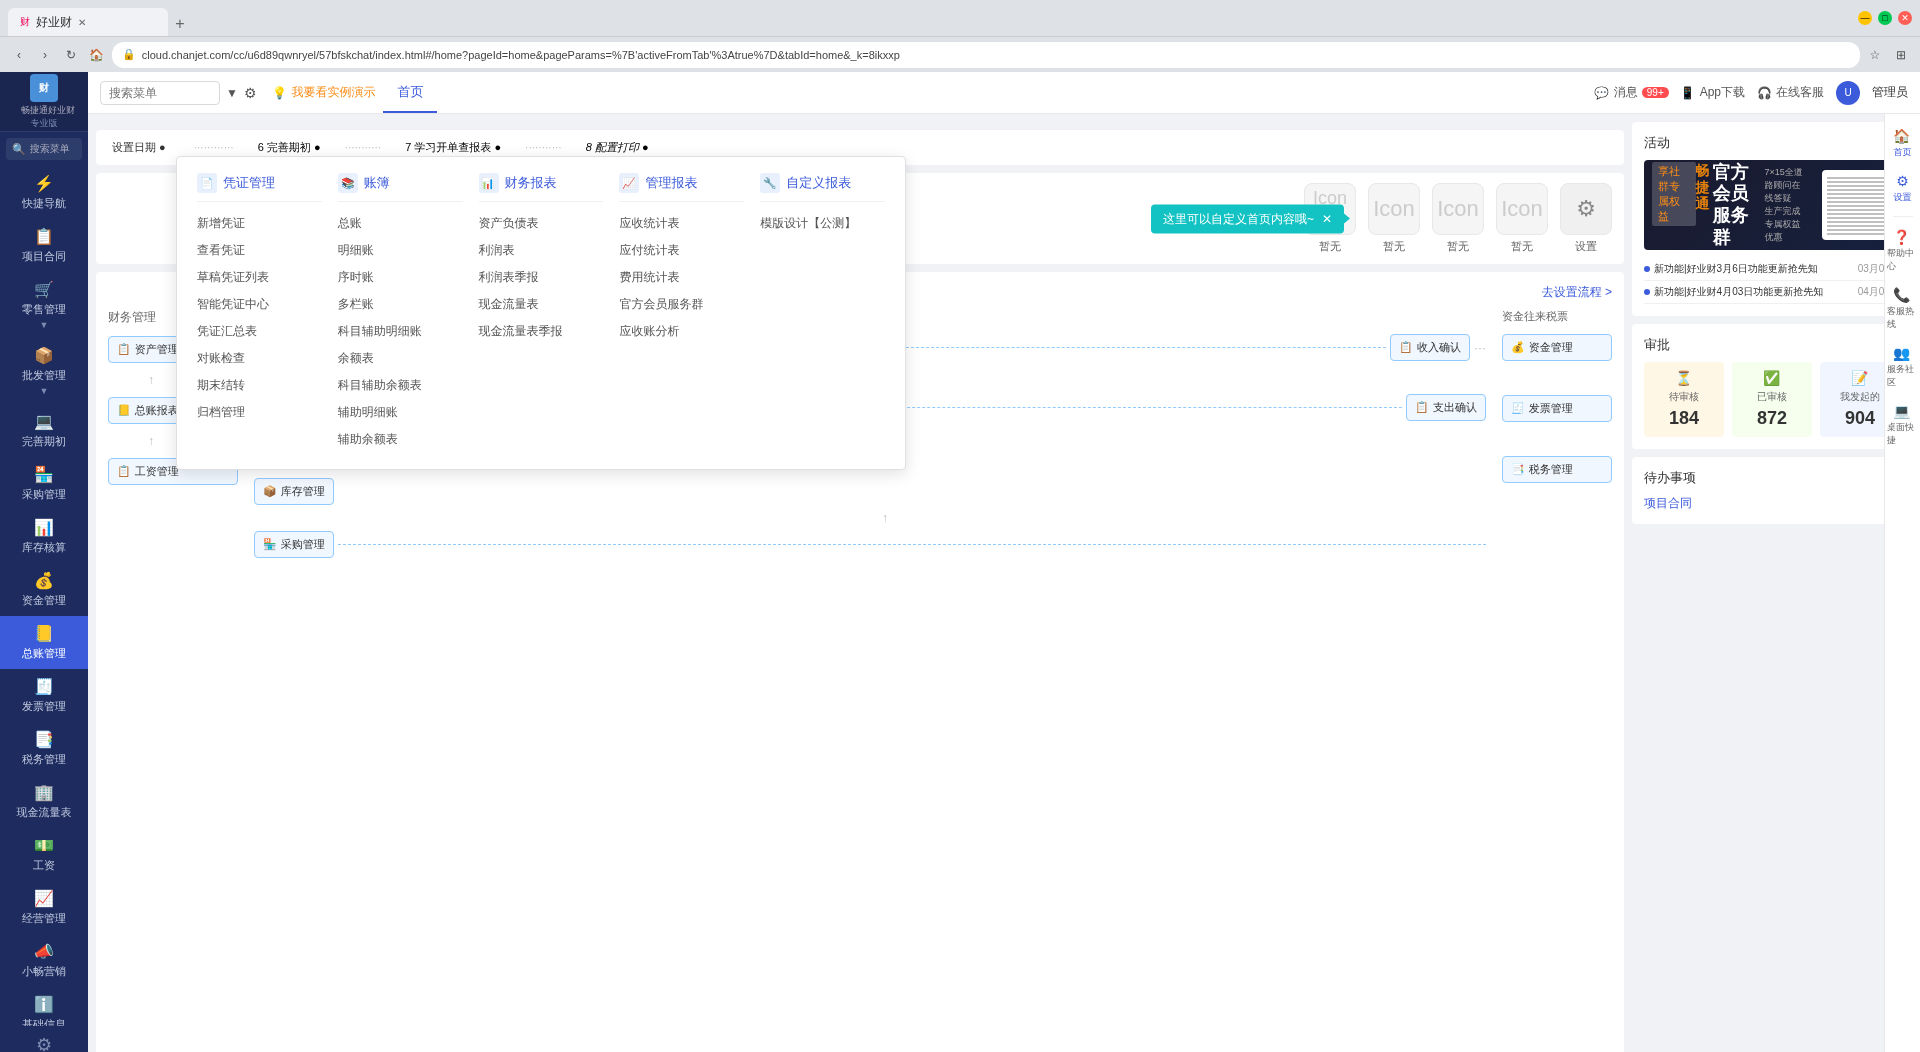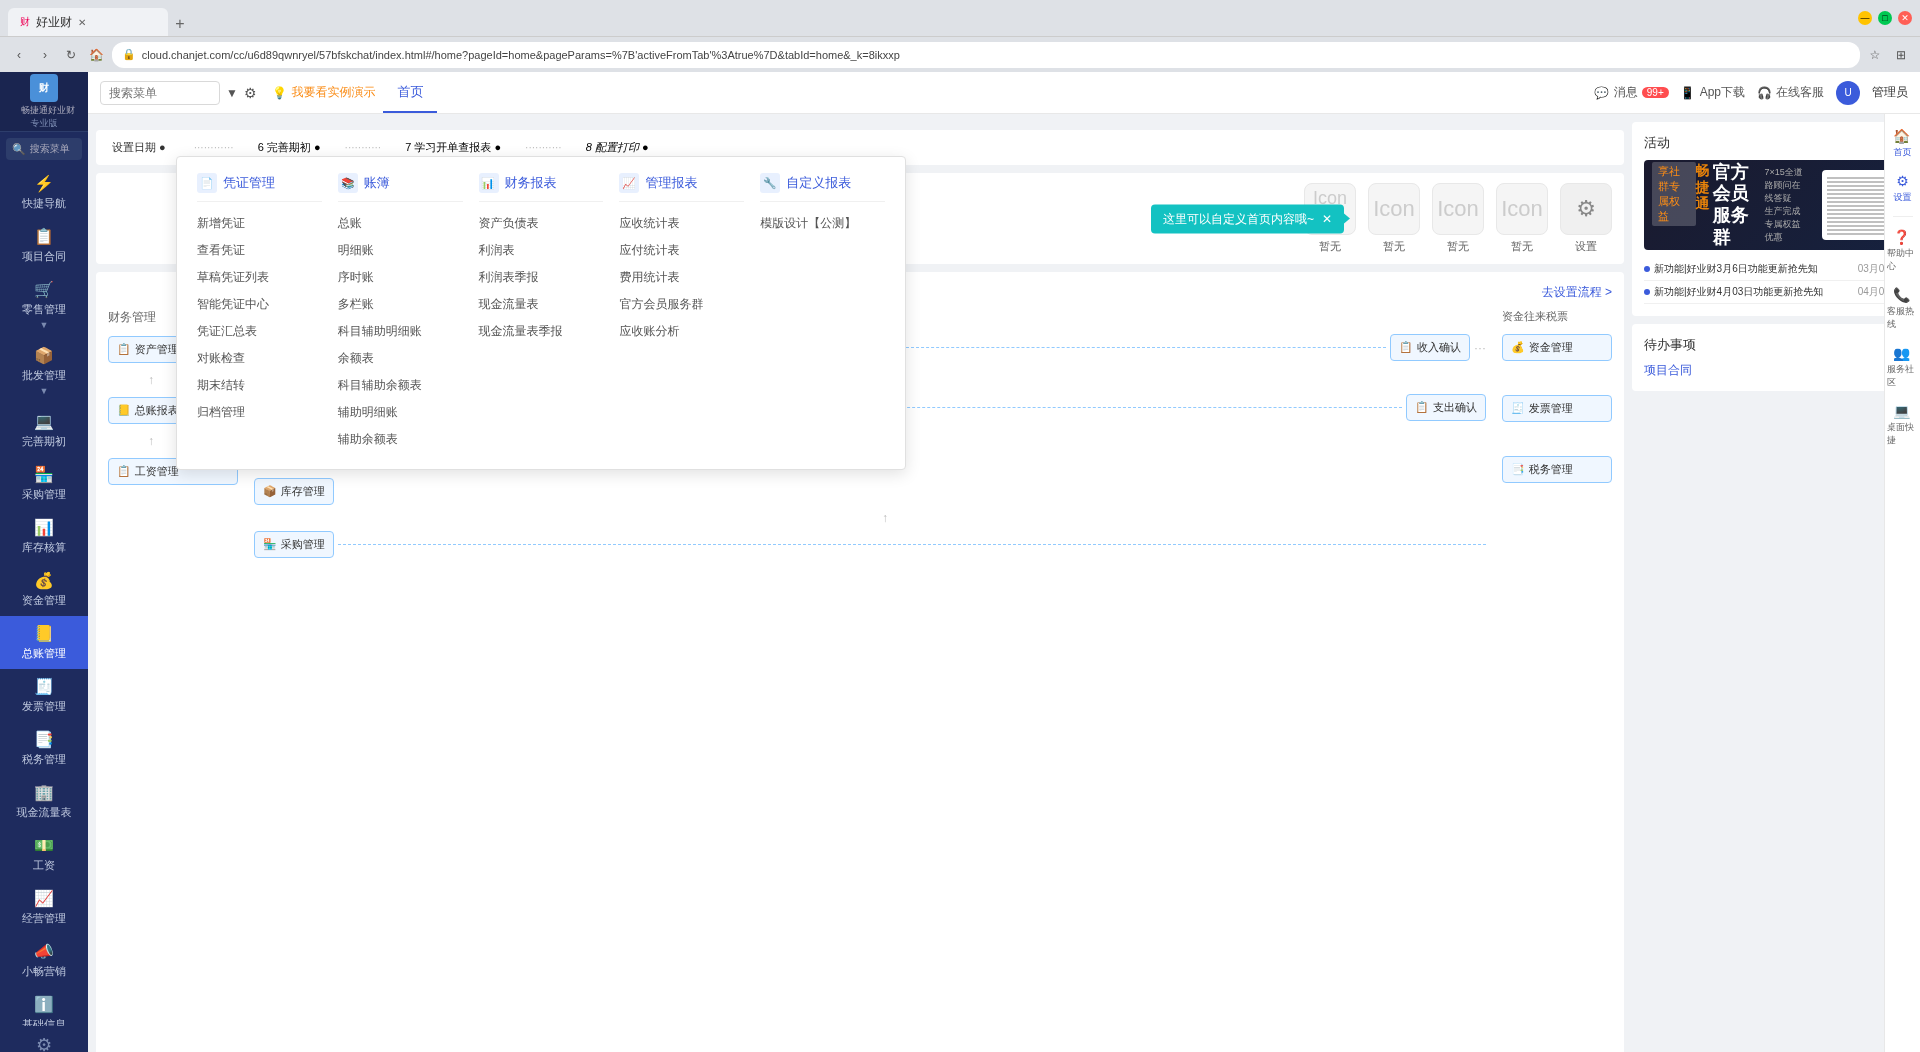--- a/index.html
+++ b/index.html
@@ -522,20 +522,40 @@
                 <span><span class="news-dot"></span><span>新功能|好业财3月6日功能更新抢先知</span></span>
                 <span class="news-date">03月06日</span>
               </div>
               <div class="news-item">
                 <span><span class="news-dot"></span><span>新功能|好业财4月03日功能更新抢先知</span></span>
                 <span class="news-date">04月03日</span>
               </div>
             </div>
           </div>
 
+          <div class="approval-card">
+            <div class="approval-title">审批</div>
+            <div class="approval-stats">
+              <div class="approval-stat pending">
+                <span class="approval-stat-icon">⏳</span>
+                <span class="approval-stat-label">待审核</span>
+                <span class="approval-stat-num">184</span>
+              </div>
+              <div class="approval-stat approved">
+                <span class="approval-stat-icon">✅</span>
+                <span class="approval-stat-label">已审核</span>
+                <span class="approval-stat-num">872</span>
+              </div>
+              <div class="approval-stat mine">
+                <span class="approval-stat-icon">📝</span>
+                <span class="approval-stat-label">我发起的</span>
+                <span class="approval-stat-num">904</span>
+              </div>
+            </div>
+          </div>
 
           <div class="todo-card">
             <div class="todo-title">待办事项</div>
             <div style="font-size:12px; color:#3b5bdb; cursor:pointer;">项目合同</div>
           </div>
         </div>
       </div>
     </div>
   </div>
 </div>

